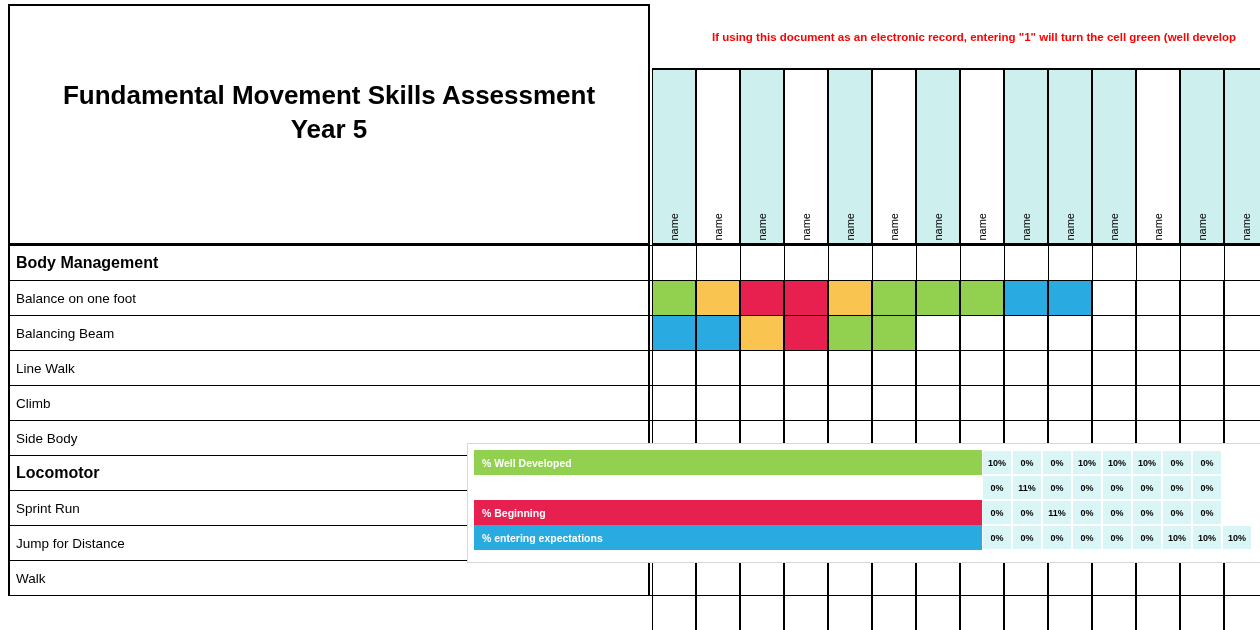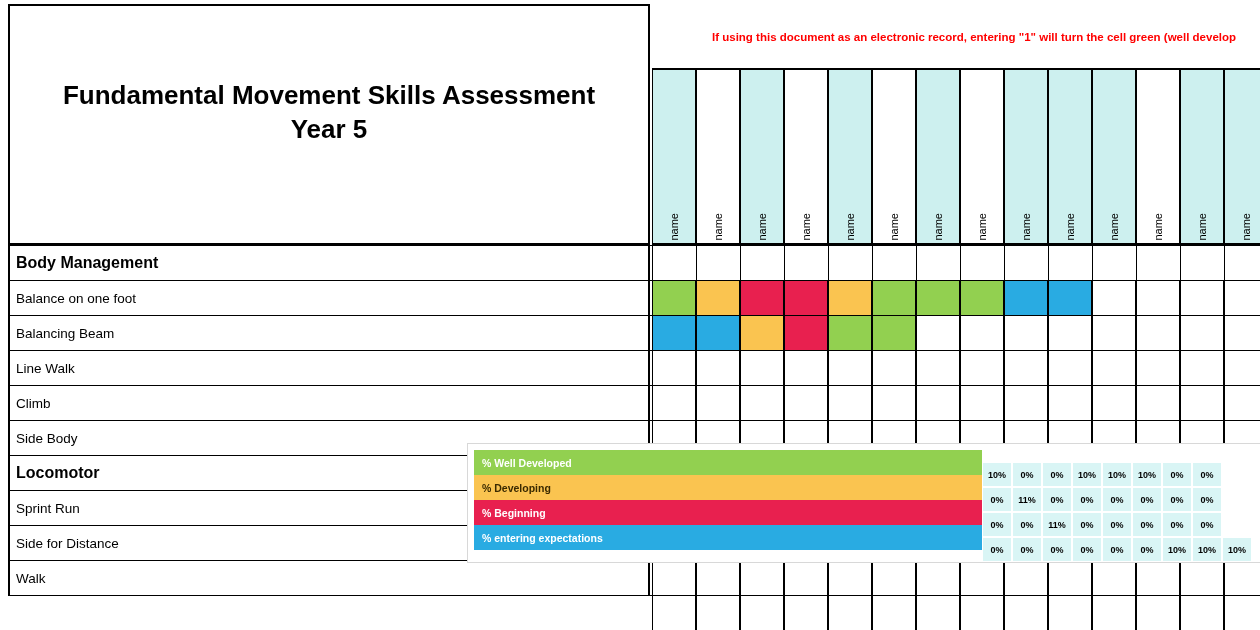--- a/index.html
+++ b/index.html
@@ -175,21 +175,21 @@
     align-items: center;
     padding-left: 8px;
     font-size: 10.5px;
     font-weight: bold;
     color: #ffffff;
   }
   .legend-bar.dark { color: #3a2a00; }
   .legend-vals {
     position: absolute;
     left: 508px;
-    top: 12px;
+    top: 0;
     height: 100%;
     width: 272px;
   }
   .legend-val {
     position: absolute;
     top: 0;
     height: 100%;
     background: #d9f5f5;
     box-sizing: border-box;
     border: 1px solid #ffffff;
@@ -407,21 +407,21 @@
           <div class="cell c-none" style="left: 308px; width: 44px;"></div>
           <div class="cell c-none" style="left: 352px; width: 44px;"></div>
           <div class="cell c-none" style="left: 396px; width: 44px;"></div>
           <div class="cell c-none" style="left: 440px; width: 44px;"></div>
           <div class="cell c-none" style="left: 484px; width: 44px;"></div>
           <div class="cell c-none" style="left: 528px; width: 44px;"></div>
           <div class="cell c-none" style="left: 572px; width: 44px;"></div>
         </div>
       </div>
       <div class="row" style="top: 525px; height: 35px;">
-        <div class="label">Side for Distance</div>
+        <div class="label">Jump for Distance</div>
         <div class="cells">
           <div class="cell c-none" style="left: 0px; width: 44px;"></div>
           <div class="cell c-none" style="left: 44px; width: 44px;"></div>
           <div class="cell c-none" style="left: 88px; width: 44px;"></div>
           <div class="cell c-none" style="left: 132px; width: 44px;"></div>
           <div class="cell c-none" style="left: 176px; width: 44px;"></div>
           <div class="cell c-none" style="left: 220px; width: 44px;"></div>
           <div class="cell c-none" style="left: 264px; width: 44px;"></div>
           <div class="cell c-none" style="left: 308px; width: 44px;"></div>
           <div class="cell c-none" style="left: 352px; width: 44px;"></div>
@@ -479,21 +479,20 @@
           <div class="legend-val" style="left: 30px; width: 30px;">0%</div>
           <div class="legend-val" style="left: 60px; width: 30px;">0%</div>
           <div class="legend-val" style="left: 90px; width: 30px;">10%</div>
           <div class="legend-val" style="left: 120px; width: 30px;">10%</div>
           <div class="legend-val" style="left: 150px; width: 30px;">10%</div>
           <div class="legend-val" style="left: 180px; width: 30px;">0%</div>
           <div class="legend-val" style="left: 210px; width: 30px;">0%</div>
         </div>
       </div>
       <div class="legend-row" style="top: 31px;">
-        <div class="legend-bar dark" style="background: rgb(250, 196, 80);">% Developing</div>
         <div class="legend-vals">
           <div class="legend-val" style="left: 0px; width: 30px;">0%</div>
           <div class="legend-val" style="left: 30px; width: 30px;">11%</div>
           <div class="legend-val" style="left: 60px; width: 30px;">0%</div>
           <div class="legend-val" style="left: 90px; width: 30px;">0%</div>
           <div class="legend-val" style="left: 120px; width: 30px;">0%</div>
           <div class="legend-val" style="left: 150px; width: 30px;">0%</div>
           <div class="legend-val" style="left: 180px; width: 30px;">0%</div>
           <div class="legend-val" style="left: 210px; width: 30px;">0%</div>
         </div>

